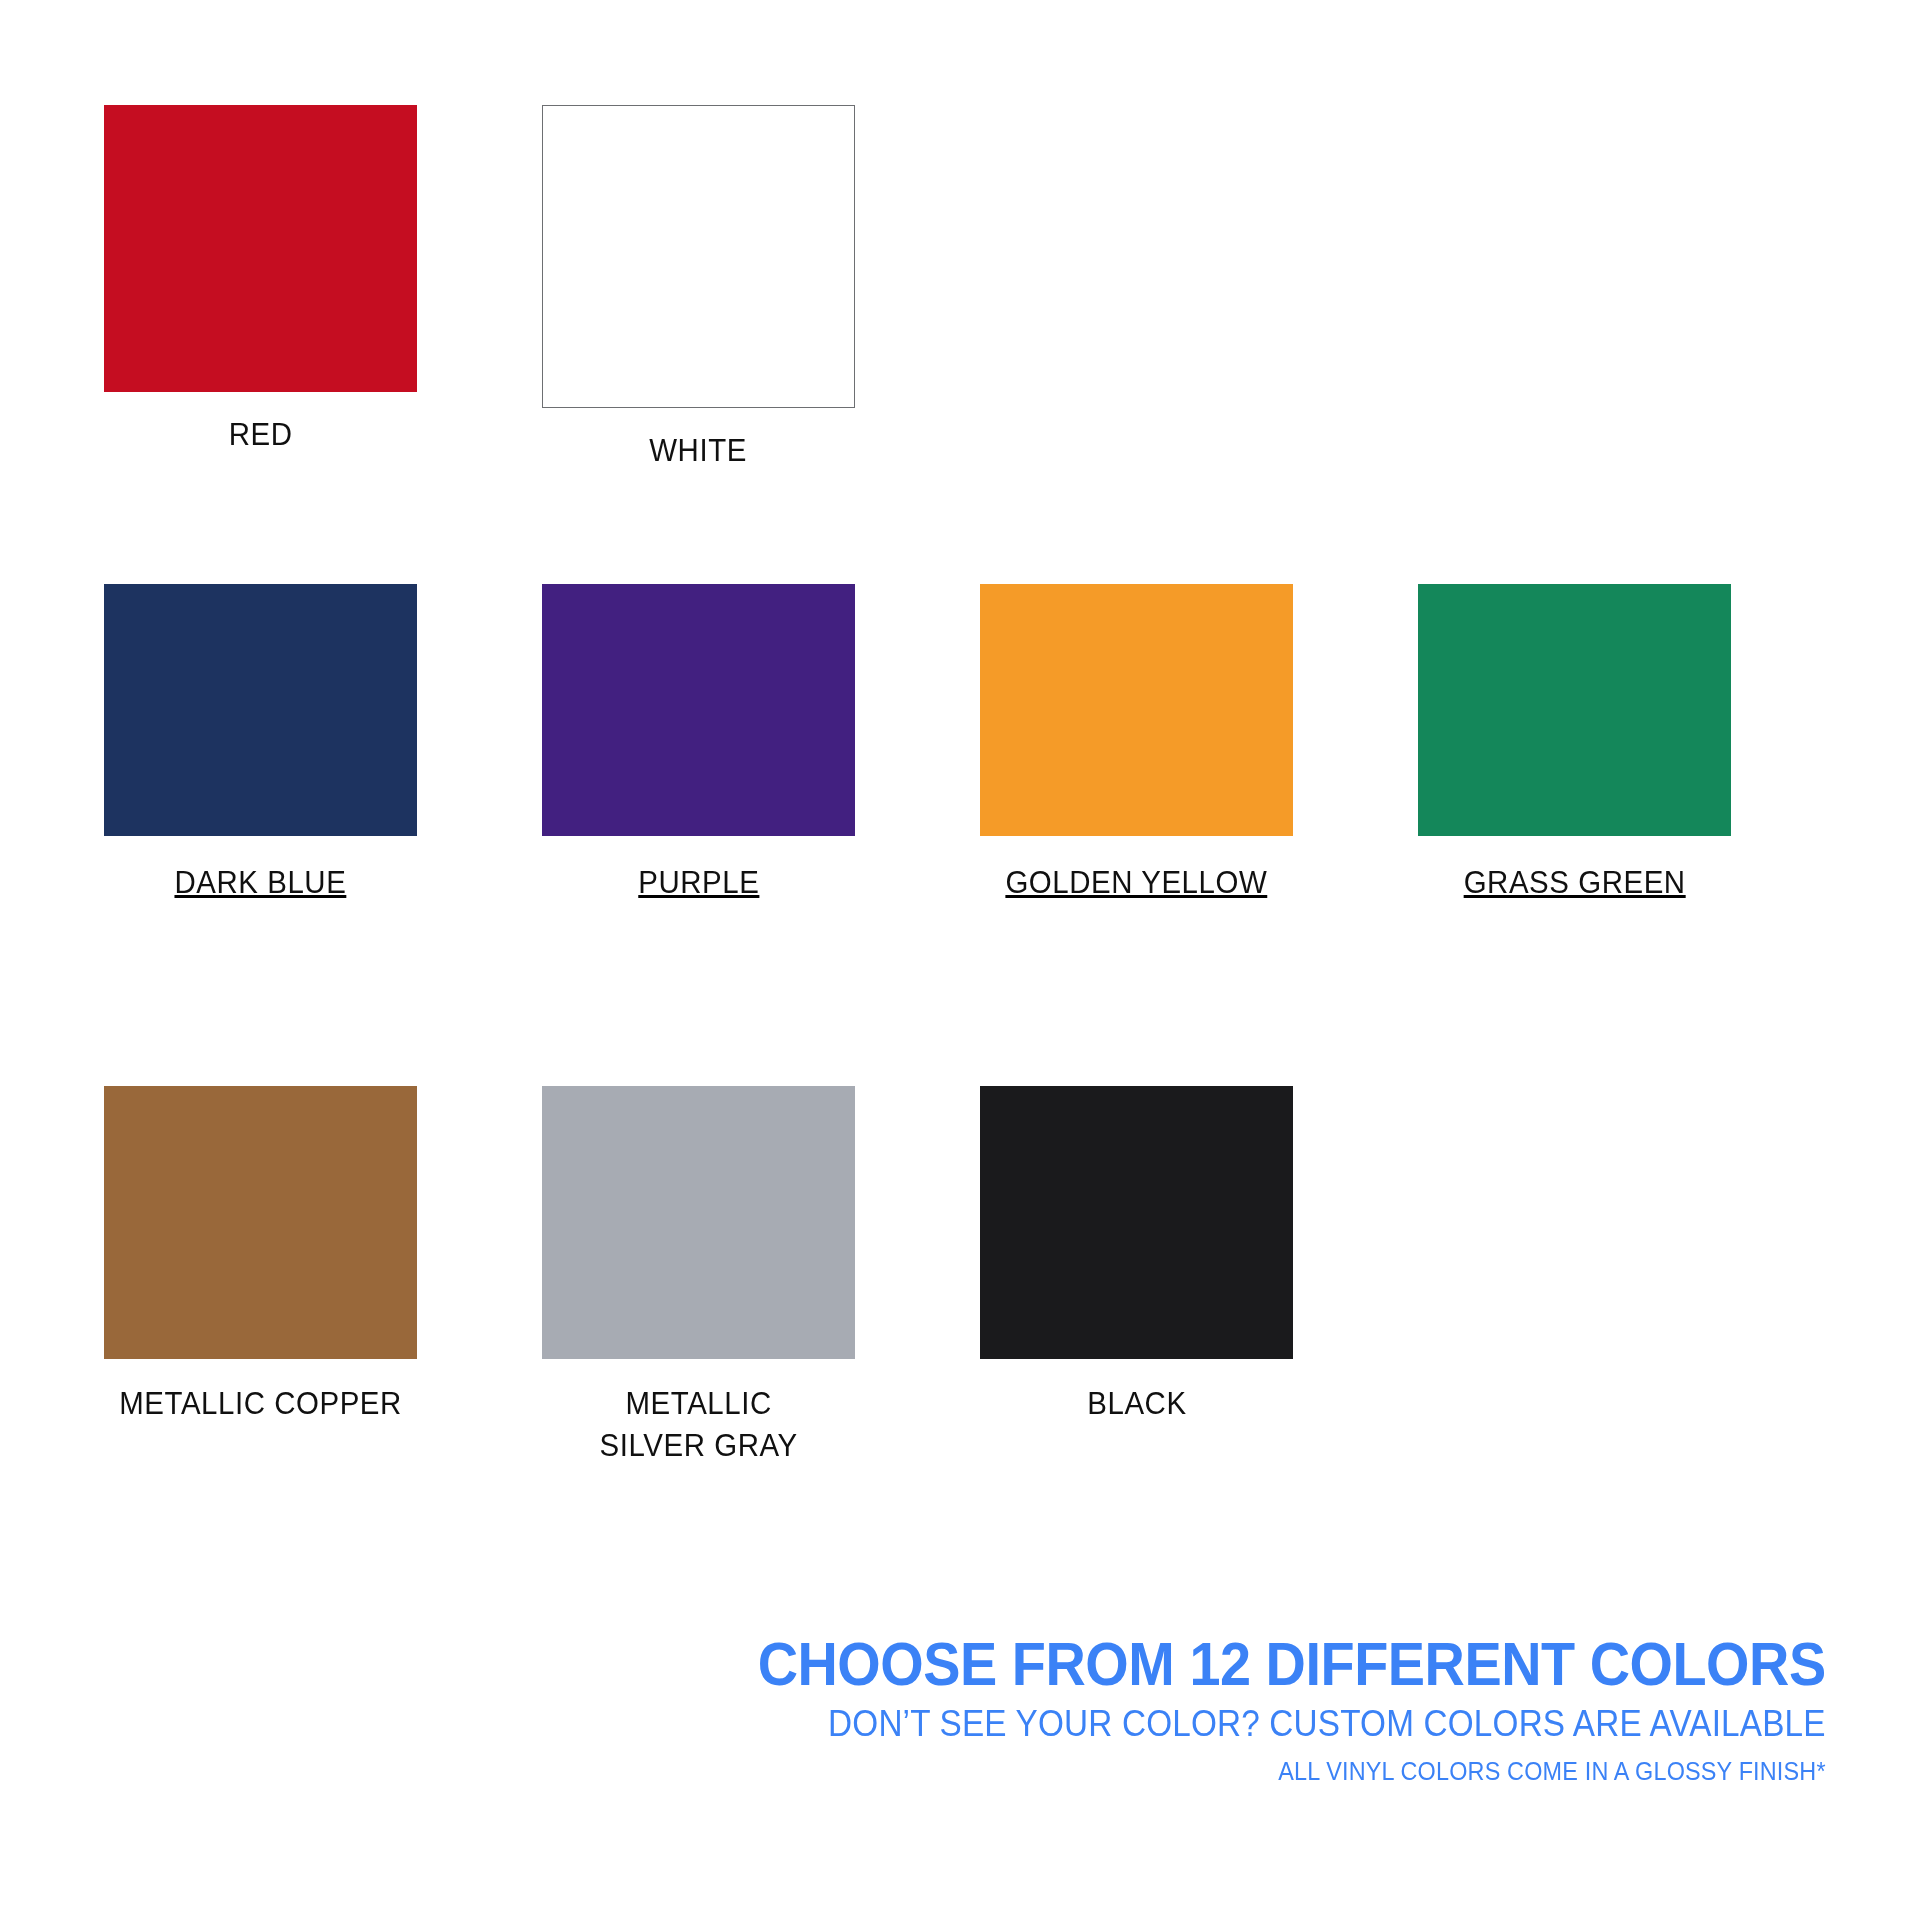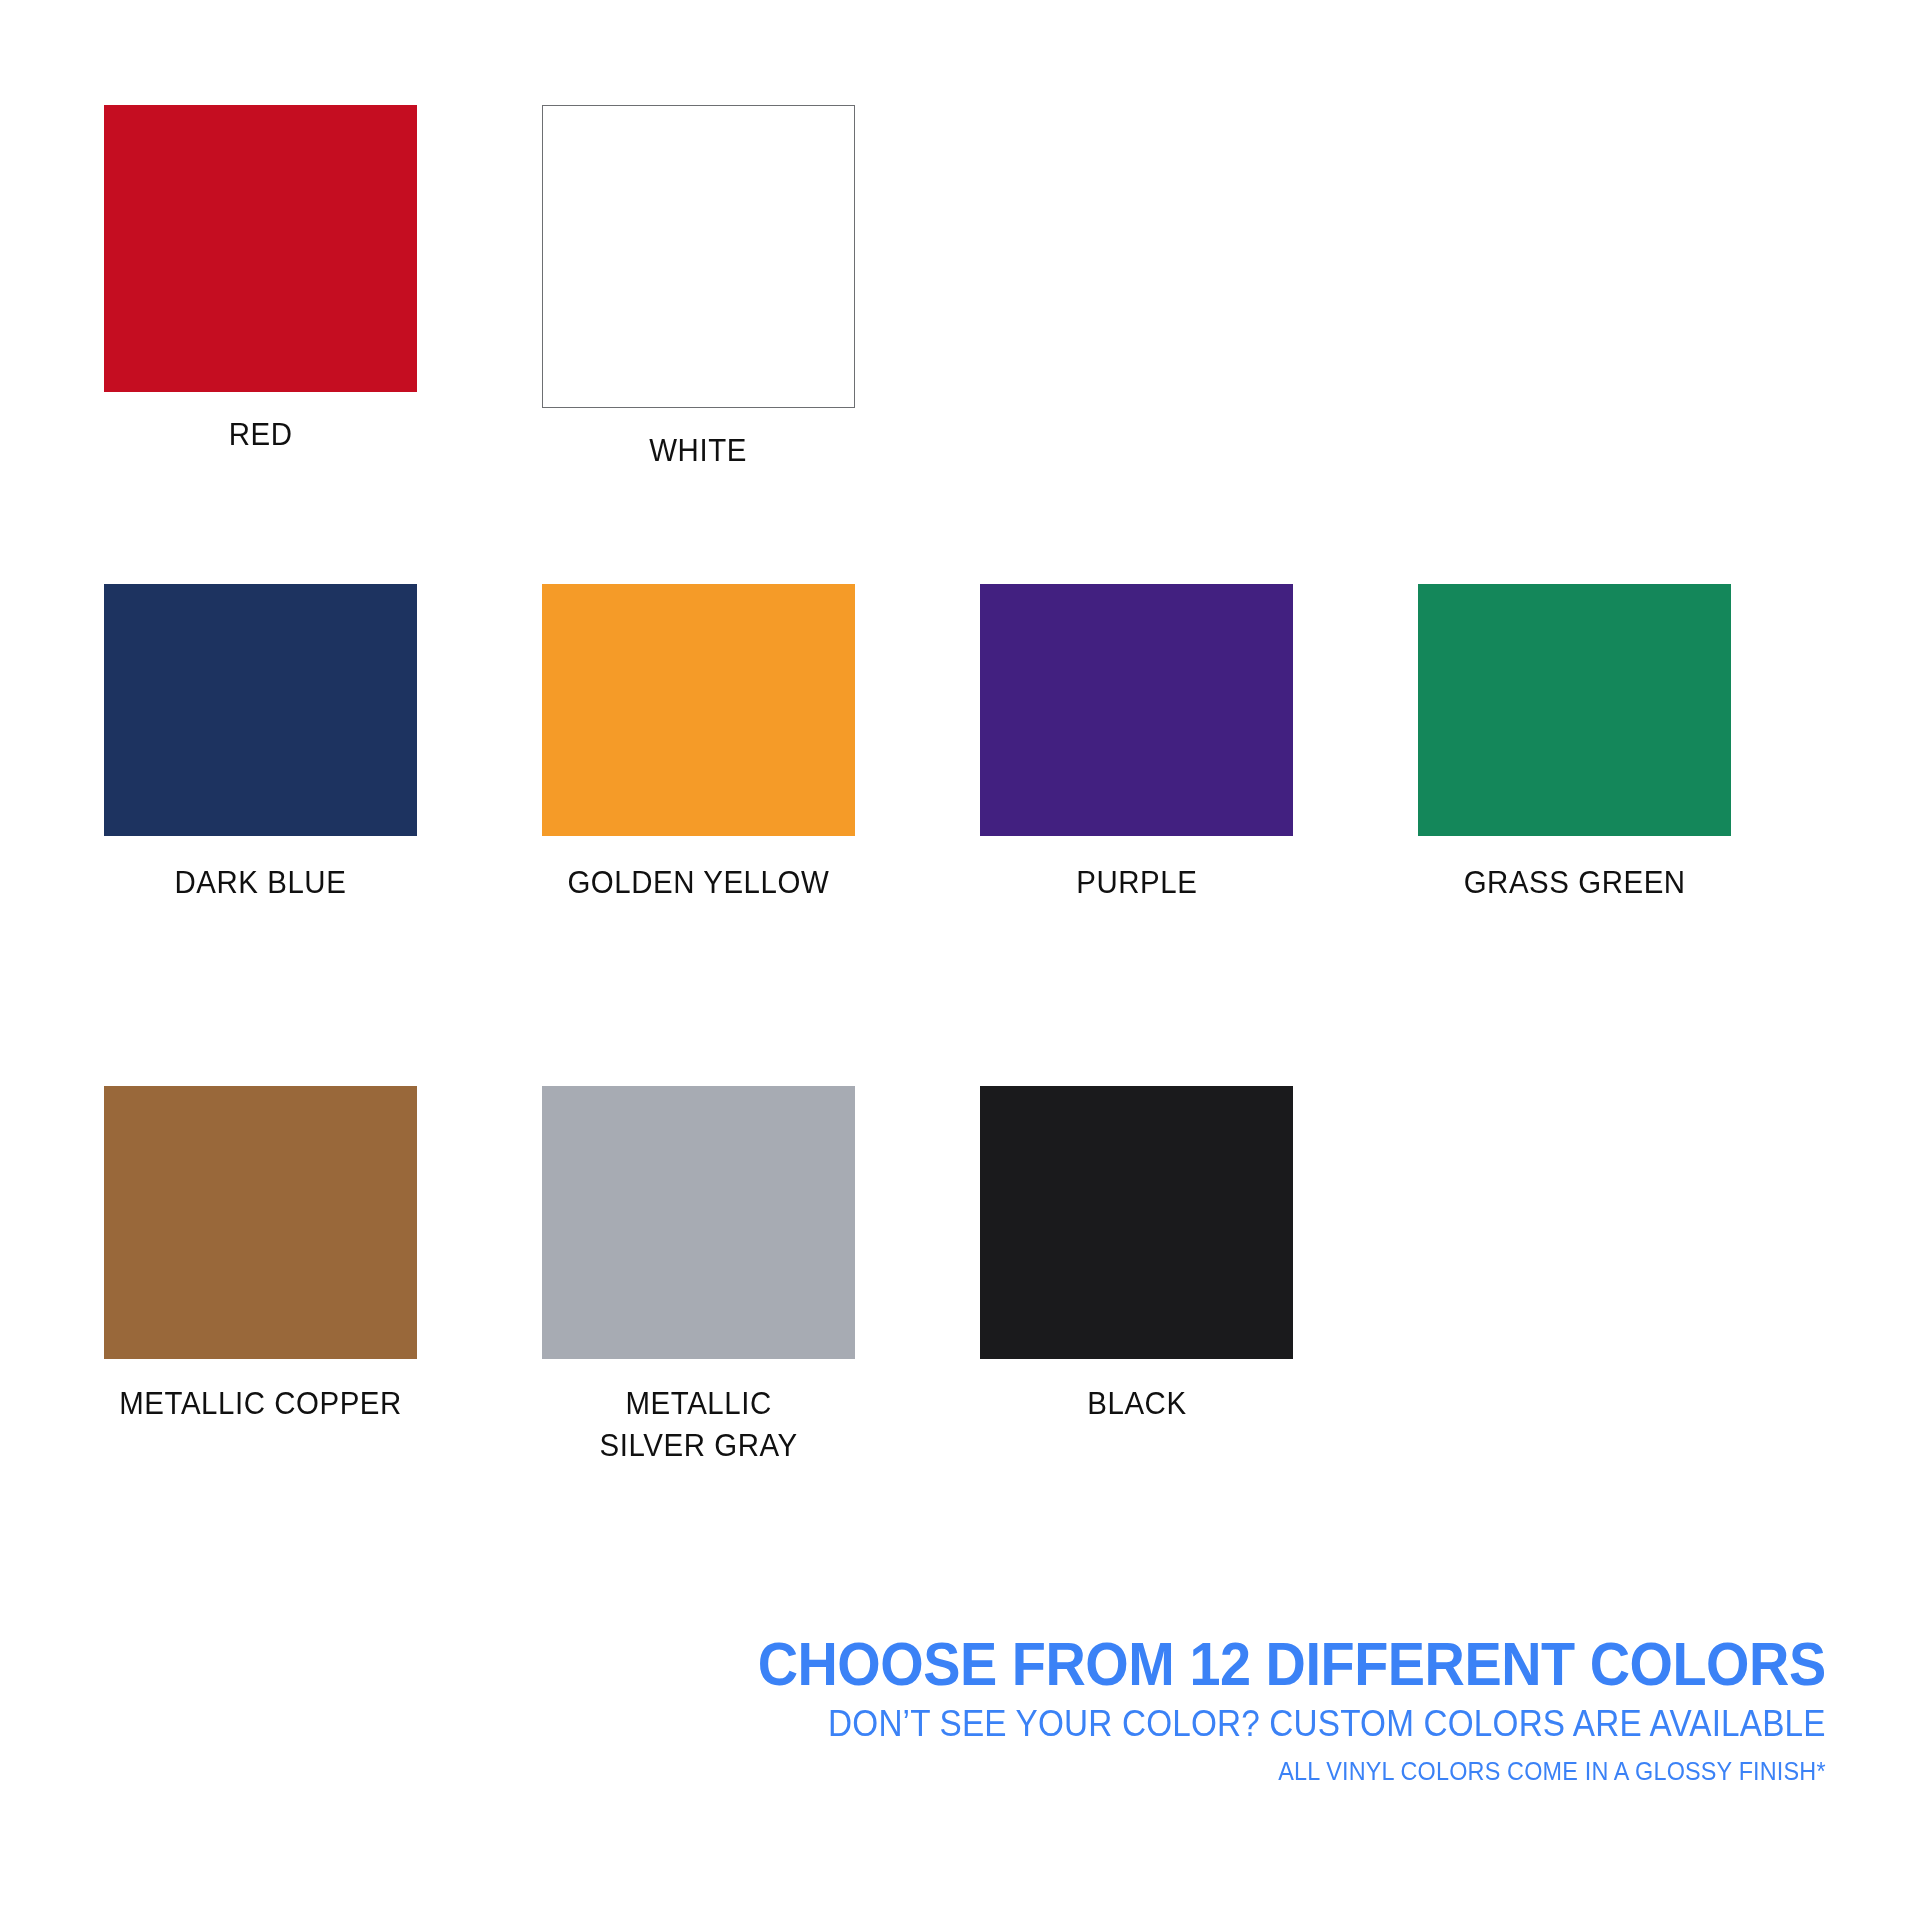--- a/index.html
+++ b/index.html
@@ -24,21 +24,21 @@
     width: 1723px;
   }
 
   .swatch-row {
     display: flex;
     flex-direction: row;
     align-items: flex-start;
   }
 
   .swatch-row.row-1 { height: 395px; }
-  .swatch-row.row-2 { height: 395px; }
+  .swatch-row.row-2 { height: 395px; text-decoration: underline; }
   .swatch-row.row-3 { height: 395px; }
 
   .swatch-cell {
     width: 313px;
     margin-right: 125px;
     display: flex;
     flex-direction: column;
     align-items: center;
   }
   .swatch-cell:last-child { margin-right: 0; }
@@ -136,26 +136,26 @@
       <div class="swatch-label">WHITE</div>
     </div>
   </div>
 
   <div class="swatch-row row-2">
     <div class="swatch-cell">
       <div class="swatch-chip" style="background-color: rgb(29, 51, 96);"></div>
       <div class="swatch-label">DARK BLUE</div>
     </div>
     <div class="swatch-cell">
+      <div class="swatch-chip" style="background-color: rgb(66, 32, 128);"></div>
+      <div class="swatch-label">PURPLE</div>
+    </div>
+    <div class="swatch-cell">
       <div class="swatch-chip" style="background-color: rgb(245, 155, 40);"></div>
       <div class="swatch-label">GOLDEN YELLOW</div>
-    </div>
-    <div class="swatch-cell">
-      <div class="swatch-chip" style="background-color: rgb(66, 32, 128);"></div>
-      <div class="swatch-label">PURPLE</div>
     </div>
     <div class="swatch-cell">
       <div class="swatch-chip" style="background-color: rgb(20, 135, 90);"></div>
       <div class="swatch-label">GRASS GREEN</div>
     </div>
   </div>
 
   <div class="swatch-row row-3">
     <div class="swatch-cell">
       <div class="swatch-chip" style="background-color: rgb(153, 104, 58);"></div>

